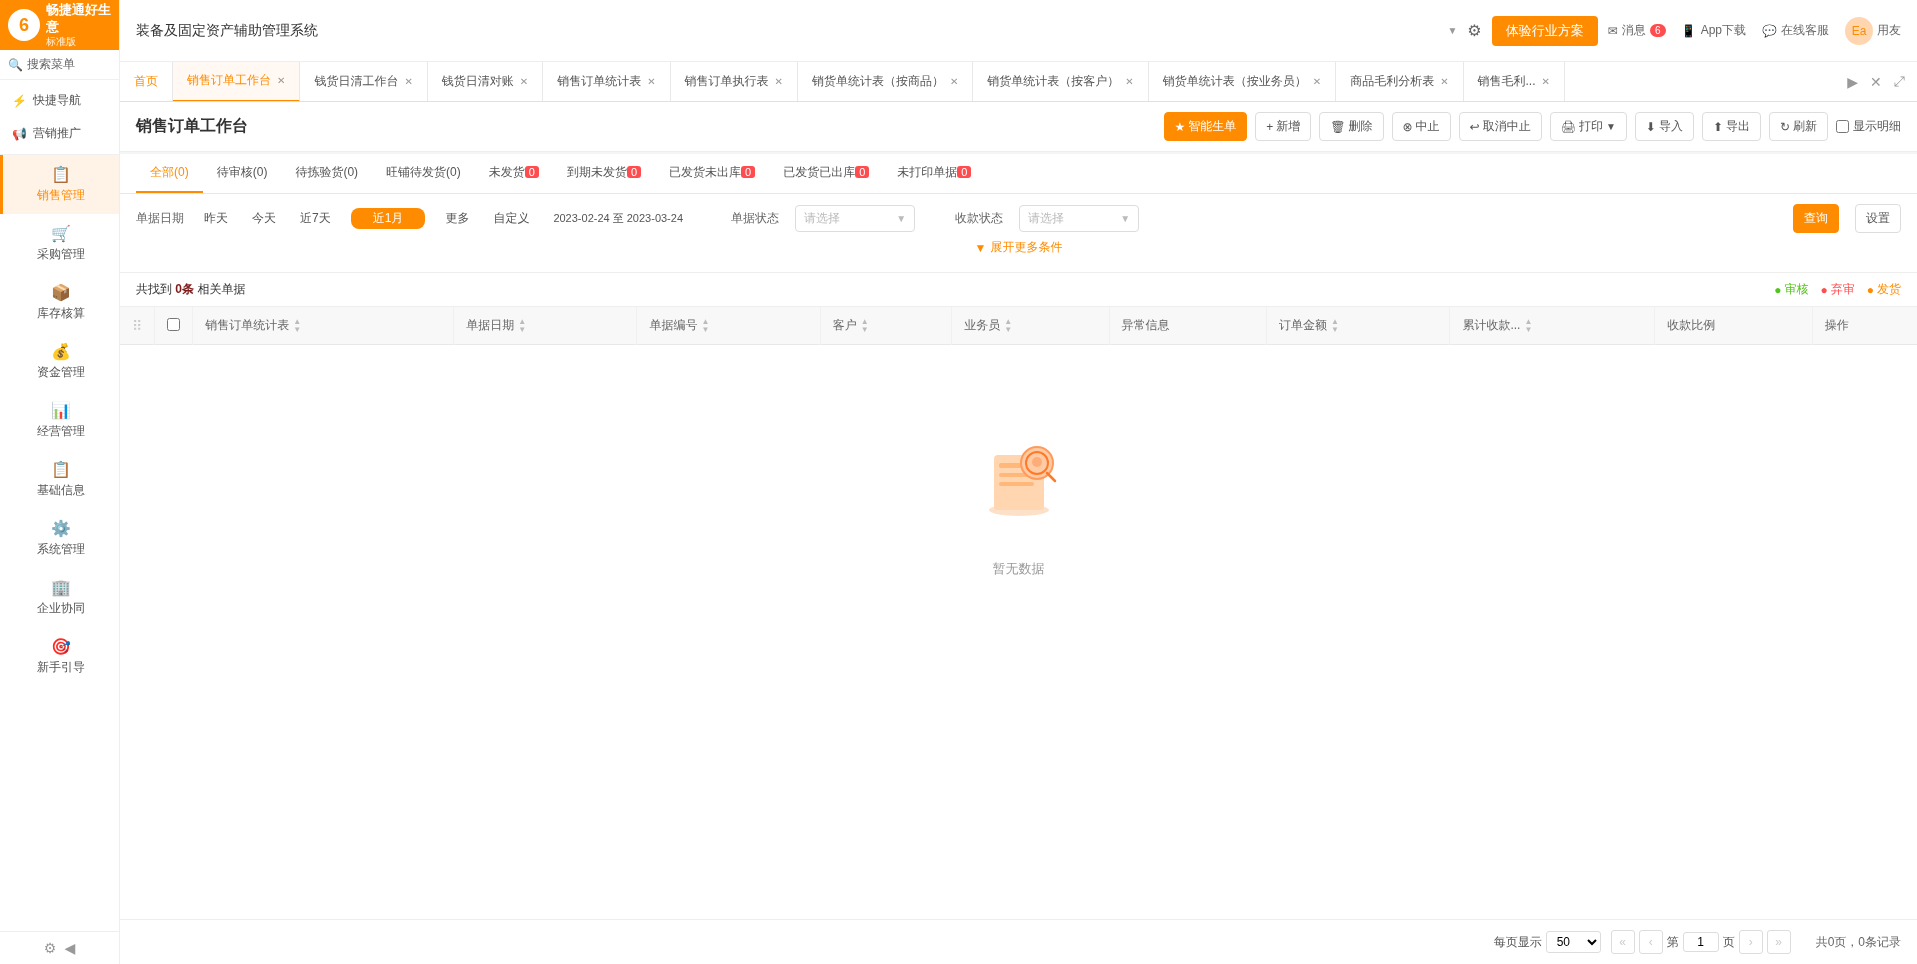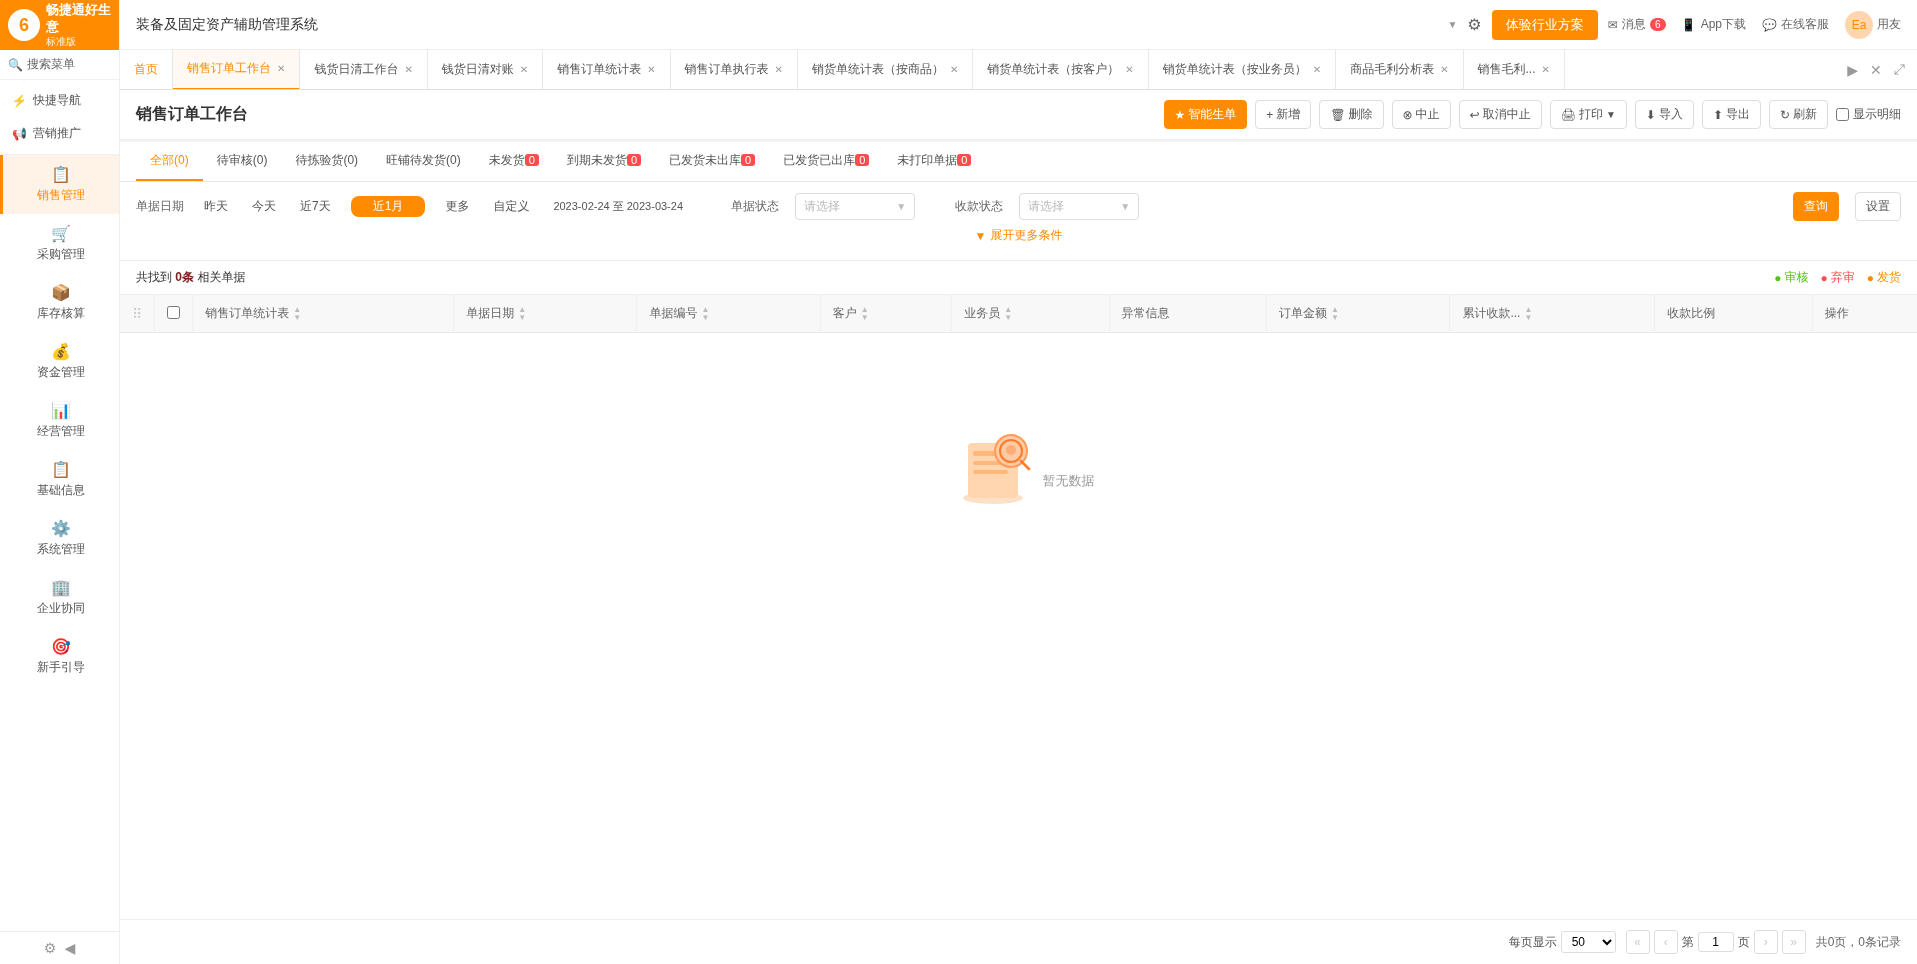--- a/index.html
+++ b/index.html
@@ -25,21 +25,21 @@
     .sidebar-menu-item.active { background: #fff3e8; color: #ff8c00; border-left: 3px solid #ff8c00; }
     .sidebar-menu-item .menu-icon { font-size: 16px; }
     
     .sidebar-footer { padding: 8px; display: flex; gap: 8px; border-top: 1px solid #eee; justify-content: center; }
     .sidebar-footer-btn { color: #999; cursor: pointer; font-size: 14px; }
     
     
     .main { flex: 1; display: flex; flex-direction: column; overflow: hidden; }
     
     
-    .top-header { background: #fff; height: 50px; display: flex; align-items: center; padding: 16px 16px; border-bottom: 1px solid #eee; gap: 10px; }
+    .top-header { background: #fff; height: 62px; display: flex; align-items: center; padding: 16px 16px; border-bottom: 1px solid #eee; gap: 10px; }
     .system-title { font-size: 14px; color: #333; font-weight: 500; flex: 1; }
     .header-actions { display: flex; align-items: center; gap: 16px; }
     .header-btn { display: flex; align-items: center; gap: 4px; color: #666; cursor: pointer; font-size: 12px; }
     .experience-btn { background: #ff8c00; color: #fff; padding: 6px 14px; border-radius: 4px; cursor: pointer; font-size: 13px; font-weight: 500; }
     .badge { background: #ff4d4f; color: #fff; border-radius: 10px; padding: 1px 5px; font-size: 10px; min-width: 16px; text-align: center; }
     .settings-icon { color: #666; cursor: pointer; font-size: 16px; }
     .user-avatar { width: 28px; height: 28px; background: #ffd6b0; border-radius: 50%; display: flex; align-items: center; justify-content: center; font-size: 12px; color: #ff8c00; }
     
     
     .tab-bar { background: #fff; display: flex; align-items: center; border-bottom: 1px solid #e0e0e0; overflow: hidden; height: 40px; }
@@ -88,34 +88,34 @@
     
     
     .data-table { width: 100%; border-collapse: collapse; }
     .data-table thead tr { background: #f8f8f8; border-bottom: 1px solid #e8e8e8; }
     .data-table th { padding: 10px 12px; text-align: left; font-size: 12px; color: #666; font-weight: 500; border-right: 1px solid #f0f0f0; white-space: nowrap; }
     .data-table th:last-child { border-right: none; }
     .col-sort { display: flex; align-items: center; gap: 4px; cursor: pointer; }
     .sort-arrows { display: flex; flex-direction: column; font-size: 8px; color: #bbb; line-height: 1; }
     
     
-    .empty-state { display: flex; flex-direction: row; align-items: center; justify-content: center; padding: 80px 20px; }
+    .empty-state { display: flex; flex-direction: column; align-items: center; justify-content: center; padding: 80px 20px; }
     .empty-icon { font-size: 80px; color: #ffcba4; margin-bottom: 16px; }
     .empty-text { color: #999; font-size: 13px; }
     
     
     .pagination-bar { background: #fff; padding: 10px 16px; display: flex; align-items: center; justify-content: flex-end; gap: 10px; border-top: 1px solid #eee; }
     .page-size-selector { display: flex; align-items: center; gap: 4px; font-size: 12px; color: #555; }
     .page-size-select { border: 1px solid #ddd; border-radius: 3px; padding: 2px 6px; font-size: 12px; background: #fff; cursor: pointer; }
     .page-nav { display: flex; align-items: center; gap: 4px; }
     .page-btn { width: 24px; height: 24px; border: 1px solid #ddd; border-radius: 3px; background: #fff; cursor: pointer; display: flex; align-items: center; justify-content: center; font-size: 12px; color: #555; }
     .page-btn:disabled, .page-btn.disabled { color: #ccc; cursor: not-allowed; }
     .page-info { display: flex; align-items: center; gap: 4px; font-size: 12px; color: #555; }
     .page-input { width: 36px; border: 1px solid #ddd; border-radius: 3px; padding: 2px 4px; text-align: center; font-size: 12px; }
-    .total-info { font-size: 12px; color: #666; }
+    .total-info { font-size: 12px; color: #666; margin-left: 15px; }
 
     .checkbox-col { width: 30px; text-align: center; }
     input[type="checkbox"] { cursor: pointer; }
     
     .scrollbar-container { overflow-x: auto; }
     .scrollbar-container::-webkit-scrollbar { height: 6px; }
     .scrollbar-container::-webkit-scrollbar-track { background: #f1f1f1; }
     .scrollbar-container::-webkit-scrollbar-thumb { background: #ccc; border-radius: 3px; }
 
     .drag-handle { color: #ccc; font-size: 14px; cursor: move; }

